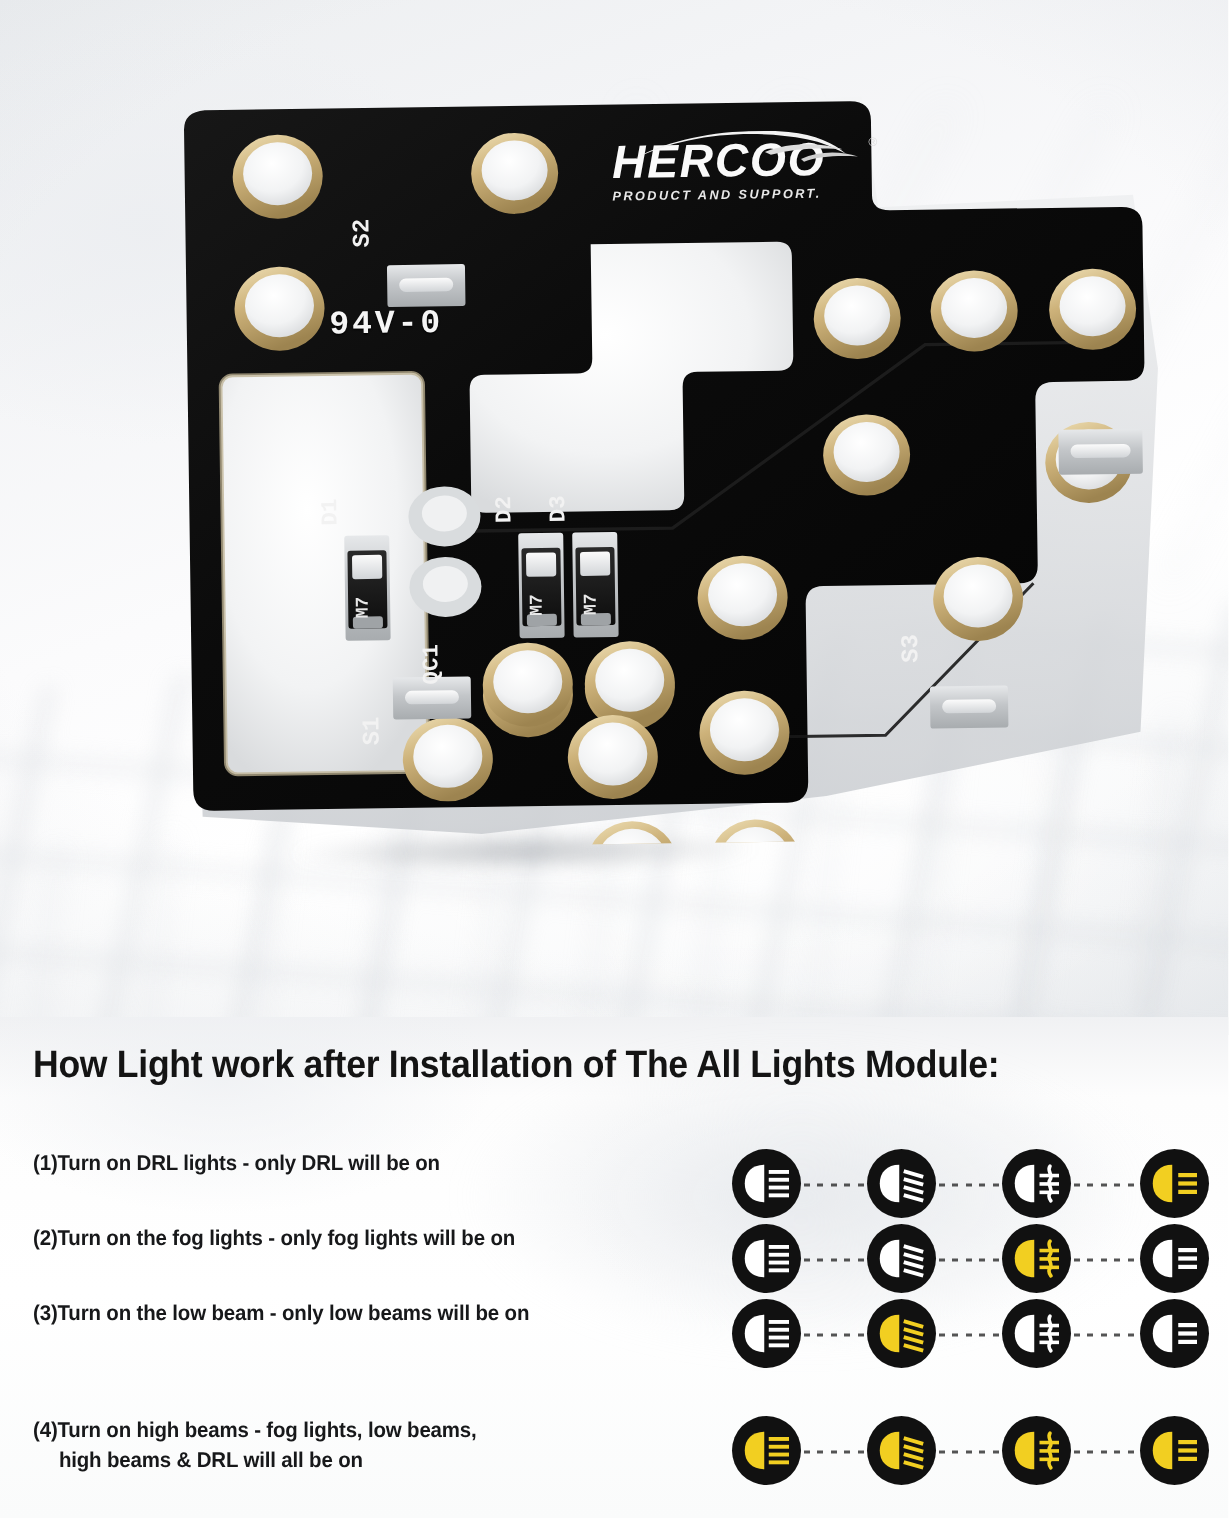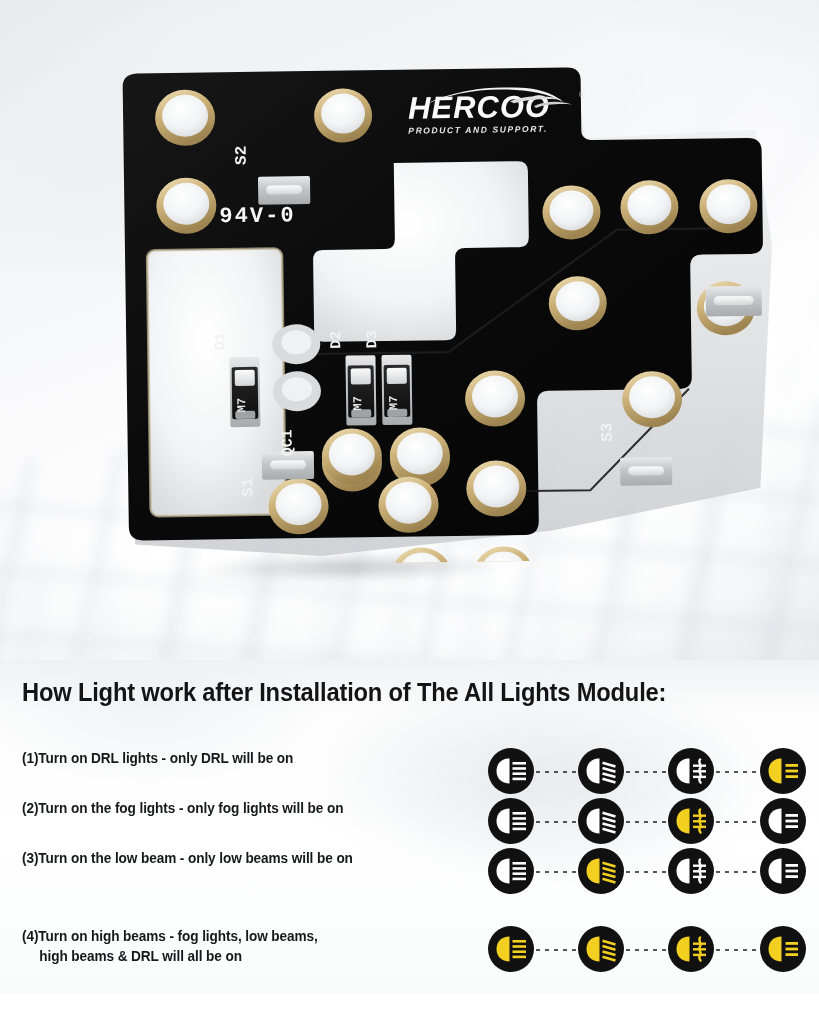--- a/index.html
+++ b/index.html
@@ -83,21 +83,21 @@
   #logo .tag{
     font-family:"Liberation Sans", sans-serif;
     font-weight:700;font-style:italic;font-size:8.5px;letter-spacing:1.6px;
     color:#e8e8e8;margin-top:2px;
   }
   #logo .reg{position:absolute;right:-2px;top:0px;font-size:8px;color:#ddd;}
   .swoosh{position:absolute;left:6px;top:-4px;width:170px;height:24px;}
 
   
   #caption{
-    position:absolute;left:0;top:660px;width:819px;height:334px;
+    position:absolute;left:0;top:678px;width:819px;height:334px;
     background:
       radial-gradient(ellipse 300px 150px at 72% 36%, rgba(247,248,249,.9) 0%, rgba(255,255,255,0) 70%),
       radial-gradient(ellipse 260px 130px at 18% 12%, rgba(238,240,243,.8) 0%, rgba(255,255,255,0) 70%),
       linear-gradient(180deg,#f0f1f3 0%,#fdfdfd 16%,#ffffff 55%,#fafbfb 100%);
     overflow:hidden;
   }
   #captionsmudge{
     position:absolute;left:300px;top:-10px;width:520px;height:260px;
     background:radial-gradient(ellipse 60% 55% at 45% 50%, rgba(226,229,233,.75) 0%, rgba(255,255,255,0) 72%);
     filter:blur(10px);pointer-events:none;

